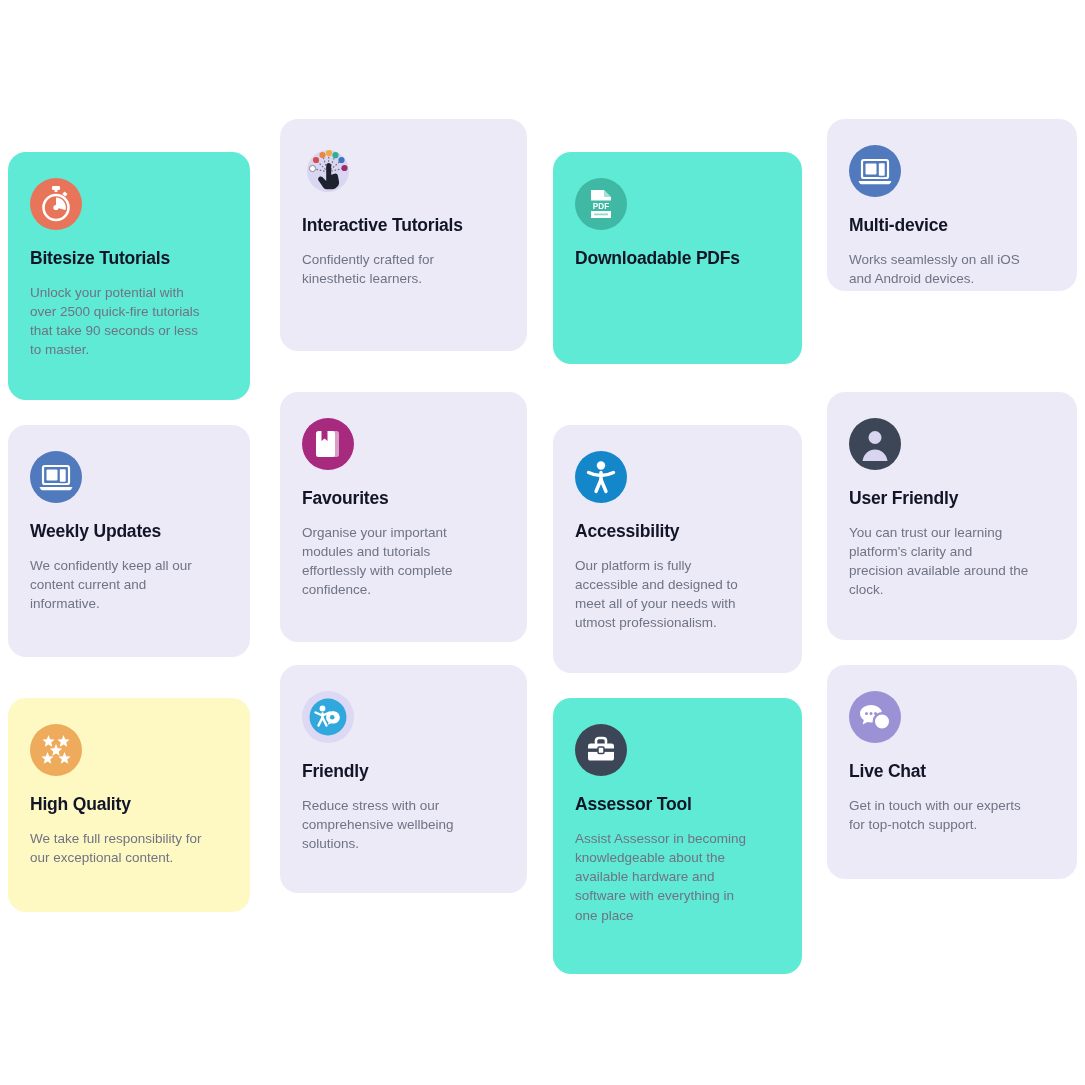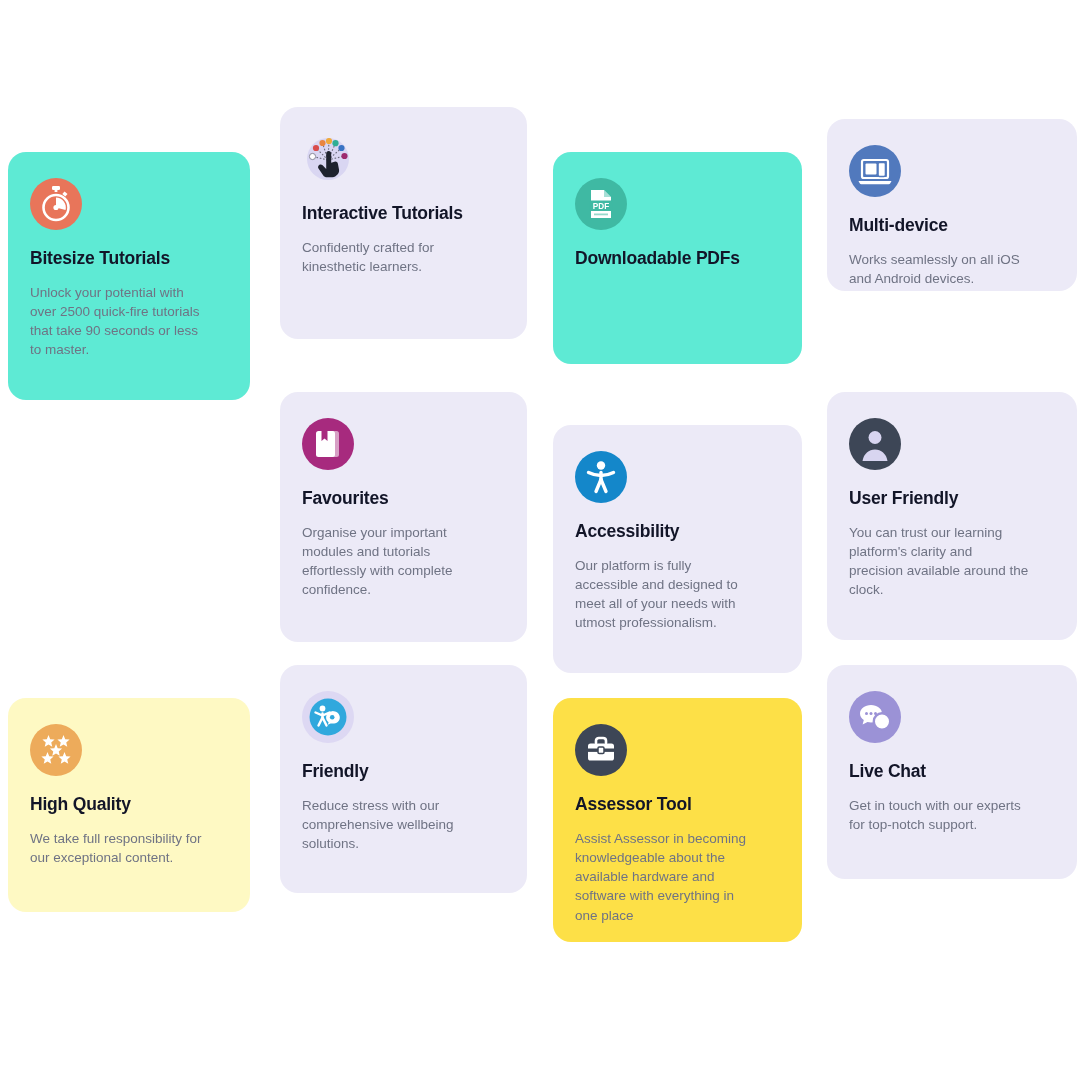--- a/index.html
+++ b/index.html
@@ -71,21 +71,21 @@
           <rect x="24.6" y="11" width="2.8" height="3" fill="#fff"></rect>
           <path d="M34.5 13.5l3 2.6-2.2 2.4-3-2.6z" fill="#fff"></path>
           <circle cx="26" cy="29.5" r="12.5" fill="none" stroke="#fff" stroke-width="2.6"></circle>
           <path d="M26 29.5 V19.5 A10 10 0 0 1 35.5 32 Z" fill="#fff"></path>
           <circle cx="26" cy="29.5" r="2.6" fill="#fff"></circle>
         </svg>
       </span>
       <h3 class="card-title" style="color: rgb(18, 21, 40);">Bitesize Tutorials</h3>
       <p class="card-desc" style="color: rgb(111, 115, 132);">Unlock your potential with over 2500 quick-fire tutorials that take 90 seconds or less to master.</p>
     </div>
-    <div class="feature-card col-1" style="top: 107px; height: 232px; background: rgb(236, 234, 247);">
+    <div class="feature-card col-1" style="top: 119px; height: 232px; background: rgb(236, 234, 247);">
       <span class="icon-wrap">
         <svg viewBox="0 0 52 52" xmlns="http://www.w3.org/2000/svg">
           <circle cx="26" cy="26" r="21" fill="#d9d6f2"></circle>
           <line x1="26" y1="27" x2="10.5" y2="23.5" stroke="#6c6c7c" stroke-width="1.1" stroke-dasharray="1.6 1.8"></line>
           <line x1="26" y1="27" x2="14" y2="15" stroke="#6c6c7c" stroke-width="1.1" stroke-dasharray="1.6 1.8"></line>
           <line x1="26" y1="27" x2="20.5" y2="10" stroke="#6c6c7c" stroke-width="1.1" stroke-dasharray="1.6 1.8"></line>
           <line x1="26" y1="27" x2="27" y2="8" stroke="#6c6c7c" stroke-width="1.1" stroke-dasharray="1.6 1.8"></line>
           <line x1="26" y1="27" x2="33.5" y2="10.2" stroke="#6c6c7c" stroke-width="1.1" stroke-dasharray="1.6 1.8"></line>
           <line x1="26" y1="27" x2="39.5" y2="15" stroke="#6c6c7c" stroke-width="1.1" stroke-dasharray="1.6 1.8"></line>
           <line x1="26" y1="27" x2="42.5" y2="23" stroke="#6c6c7c" stroke-width="1.1" stroke-dasharray="1.6 1.8"></line>
@@ -121,20 +121,33 @@
           <circle cx="26" cy="26" r="26" fill="#5179bd"></circle>
           <rect x="13" y="15" width="26" height="18" rx="1.8" fill="none" stroke="#fff" stroke-width="2.2"></rect>
           <path d="M9.5 36h33l-1.2 2.2a2 2 0 0 1-1.8 1H12.5a2 2 0 0 1-1.8-1z" fill="#fff"></path>
           <rect x="16.5" y="18.5" width="11" height="11" rx="1" fill="#fff"></rect>
           <rect x="29" y="17.5" width="7.5" height="14" rx="1.6" fill="#fff" stroke="#5179bd" stroke-width="1.6"></rect>
         </svg>
       </span>
       <h3 class="card-title" style="color: rgb(18, 21, 40);">Multi-device</h3>
       <p class="card-desc" style="color: rgb(111, 115, 132);">Works seamlessly on all iOS and Android devices.</p>
     </div>
+    <div class="feature-card col-0" style="top: 425px; height: 232px; background: rgb(236, 234, 247);">
+      <span class="icon-wrap">
+        <svg viewBox="0 0 52 52" xmlns="http://www.w3.org/2000/svg">
+          <circle cx="26" cy="26" r="26" fill="#5179bd"></circle>
+          <rect x="13" y="15" width="26" height="18" rx="1.8" fill="none" stroke="#fff" stroke-width="2.2"></rect>
+          <path d="M9.5 36h33l-1.2 2.2a2 2 0 0 1-1.8 1H12.5a2 2 0 0 1-1.8-1z" fill="#fff"></path>
+          <rect x="16.5" y="18.5" width="11" height="11" rx="1" fill="#fff"></rect>
+          <rect x="29" y="17.5" width="7.5" height="14" rx="1.6" fill="#fff" stroke="#5179bd" stroke-width="1.6"></rect>
+        </svg>
+      </span>
+      <h3 class="card-title" style="color: rgb(18, 21, 40);">Weekly Updates</h3>
+      <p class="card-desc" style="color: rgb(111, 115, 132);">We confidently keep all our content current and informative.</p>
+    </div>
     <div class="feature-card col-1" style="top: 392px; height: 250px; background: rgb(236, 234, 247);">
       <span class="icon-wrap">
         <svg viewBox="0 0 52 52" xmlns="http://www.w3.org/2000/svg">
           <circle cx="26" cy="26" r="26" fill="#a72a7e"></circle>
           <rect x="17" y="13" width="20" height="26" rx="2.5" fill="#fff" opacity="0.55"></rect>
           <rect x="14" y="13" width="19" height="26" rx="2.5" fill="#fff"></rect>
           <path d="M19.5 13h6v10l-3-2.4-3 2.4z" fill="#a72a7e"></path>
         </svg>
       </span>
       <h3 class="card-title" style="color: rgb(18, 21, 40);">Favourites</h3>
@@ -188,21 +201,21 @@
           <path d="M13.5 21.5l7 3 7-3" stroke="#fff" stroke-width="2.4" fill="none" stroke-linecap="round"></path>
           <path d="M20.5 22.5v5" stroke="#fff" stroke-width="2.4" stroke-linecap="round"></path>
           <path d="M20.5 26.5l-4 8M20.5 26.5l4 8" stroke="#fff" stroke-width="2.4" fill="none" stroke-linecap="round"></path>
           <path d="M30 20c4.6 0 7.8 2.8 7.8 6.4 0 3.5-3 6.2-7.3 6.2-.6 0-1.3-.1-1.9-.2l-2.8 1.4.8-2.6c-1.6-1.2-2.5-2.9-2.5-4.8 0-3.6 3.3-6.4 7.9-6.4z" fill="#fff"></path>
           <circle cx="30.2" cy="26.3" r="2.3" fill="#30a8dd"></circle>
         </svg>
       </span>
       <h3 class="card-title" style="color: rgb(18, 21, 40);">Friendly</h3>
       <p class="card-desc" style="color: rgb(111, 115, 132);">Reduce stress with our comprehensive wellbeing solutions.</p>
     </div>
-    <div class="feature-card col-2" style="top: 698px; height: 244px; background: #fde047;">
+    <div class="feature-card col-2" style="top: 698px; height: 276px; background: #5eead4;">
       <span class="icon-wrap">
         <svg viewBox="0 0 52 52" xmlns="http://www.w3.org/2000/svg">
           <circle cx="26" cy="26" r="26" fill="#3d4656"></circle>
           <path d="M21 19v-2.2c0-1.6 1.3-2.8 2.9-2.8h4.2c1.6 0 2.9 1.2 2.9 2.8V19" fill="none" stroke="#fff" stroke-width="2.6" stroke-linecap="round"></path>
           <rect x="13" y="19.5" width="26" height="17" rx="2.6" fill="#fff"></rect>
           <rect x="13" y="24.5" width="26" height="3.4" fill="#3d4656"></rect>
           <rect x="23" y="23" width="6" height="6.5" rx="1.2" fill="#fff" stroke="#3d4656" stroke-width="1.5"></rect>
         </svg>
       </span>
       <h3 class="card-title" style="color: rgb(18, 21, 40);">Assessor Tool</h3>

